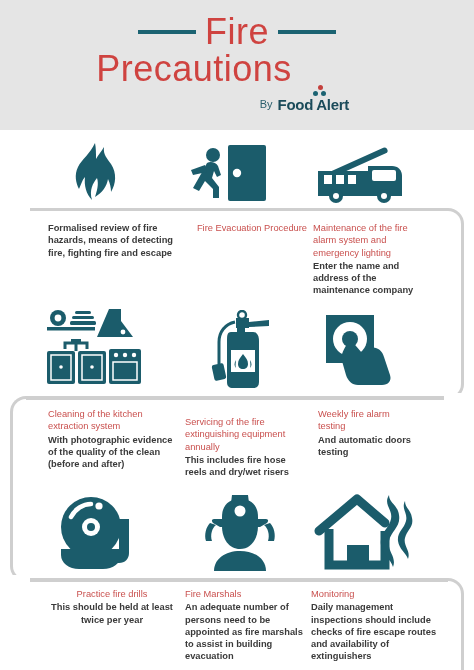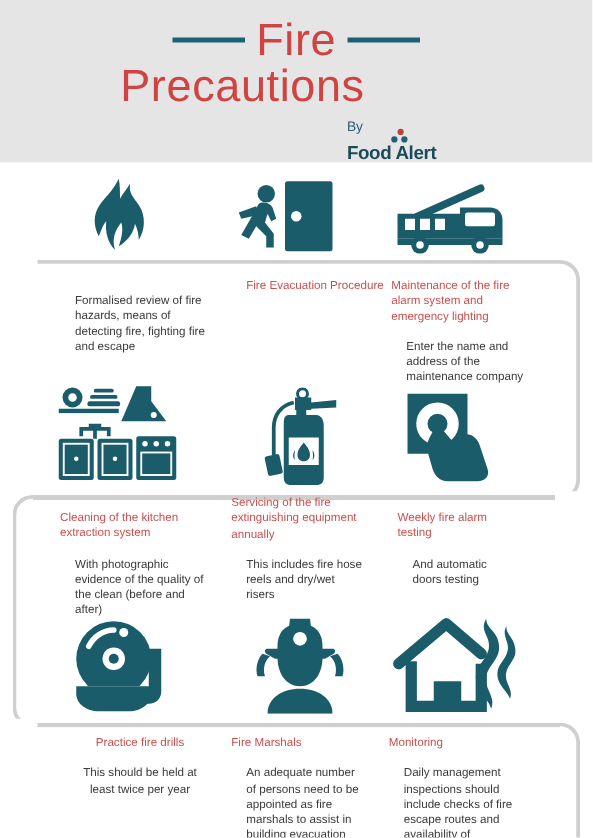--- a/index.html
+++ b/index.html
@@ -27,22 +27,22 @@
     color:#cf4340;font-size:36px;line-height:38px;font-weight:400;
     letter-spacing:0.5px;
   }
   .title-line2{
     position:absolute;left:0;top:49px;width:388px;text-align:center;
     color:#cf4340;font-size:36px;line-height:40px;font-weight:400;
     letter-spacing:0.5px;
   }
   .byline{
     position:absolute;right:125px;top:96px;
-    display:flex;align-items:flex-start;gap:5px;
-    color:#1b5c6b;font-size:12px;flex-direction:column;
+    display:flex;align-items:center;gap:5px;
+    color:#1b5c6b;font-size:12px;
   }
   .by-word{font-size:11px;color:#2b5f6d;padding-bottom:1px;}
   .brand{position:relative;font-size:15px;font-weight:bold;color:#1b4b5a;letter-spacing:-0.3px;}
   .brand .dots{position:absolute;left:32px;top:-11px;width:22px;height:11px;}
   .dot{position:absolute;border-radius:50%;}
   .dot.red{width:5px;height:5px;background:#c4403d;left:8px;top:0px;}
   .dot.t1{width:5px;height:5px;background:#1b6372;left:3px;top:6px;}
   .dot.t2{width:5px;height:5px;background:#1b6372;left:11px;top:6px;}
 
   
@@ -56,21 +56,21 @@
   .frame.r2{left:10px;top:396px;width:438px;height:186px;border-radius:16px 0 0 16px;border-right:none;}
   .frame.r3{left:26px;top:578px;width:438px;height:110px;border-radius:0 16px 16px 0;border-left:none;}
   .mask{position:absolute;background:#ffffff;}
   .icon-box{position:absolute;display:flex;align-items:center;justify-content:center;}
   .txt{position:absolute;box-sizing:border-box;}
   .head{
     color:#c9504e;font-size:9.3px;line-height:12.3px;margin:0 0 1px 0;
     font-weight:400;
   }
   .body{
-    color:#3a3a3a;font-size:9.3px;line-height:12.3px;margin:12px;font-weight:400;
+    color:#3a3a3a;font-size:9.3px;line-height:12.3px;margin:0;font-weight:700;
   }
   svg{display:block;}
 </style>
 </head>
 <body>
 
 <div id="poster">
 
   <div class="header">
     <div class="title-row">
@@ -190,21 +190,21 @@
       <circle cx="26" cy="26" r="8" fill="#1b5c6b"></circle>
       <path fill="#1b5c6b" d="M26 26 L38 40 L44 36 C50 32 58 36 60 44 L66 62 C68 68 64 72 58 72 L34 72 C28 72 24 68 22 62 L18 48 C16 42 20 36 26 26 Z"></path>
       <path fill="#ffffff" d="M27 28 L33 35 L27 34 Z" opacity="0"></path>
     </svg>
   </div>
 
   <div class="txt" style="left:48px;top:408px;width:130px;">
     <p class="head">Cleaning of the kitchen extraction system</p>
     <p class="body">With photographic evidence of the quality of the clean (before and after)</p>
   </div>
-  <div class="txt" style="left:185px;top:396px;width:118px;">
+  <div class="txt" style="left:185px;top:416px;width:118px;">
     <p class="head">Servicing of the fire extinguishing equipment annually</p>
     <p class="body">This includes fire hose reels and dry/wet risers</p>
   </div>
   <div class="txt" style="left:318px;top:408px;width:100px;">
     <p class="head">Weekly fire alarm testing</p>
     <p class="body">And automatic doors testing</p>
   </div>
 
   <div class="icon-box" style="left:52px;top:492px;width:90px;height:80px;">
     <svg width="84" height="78" viewBox="0 0 84 78">

